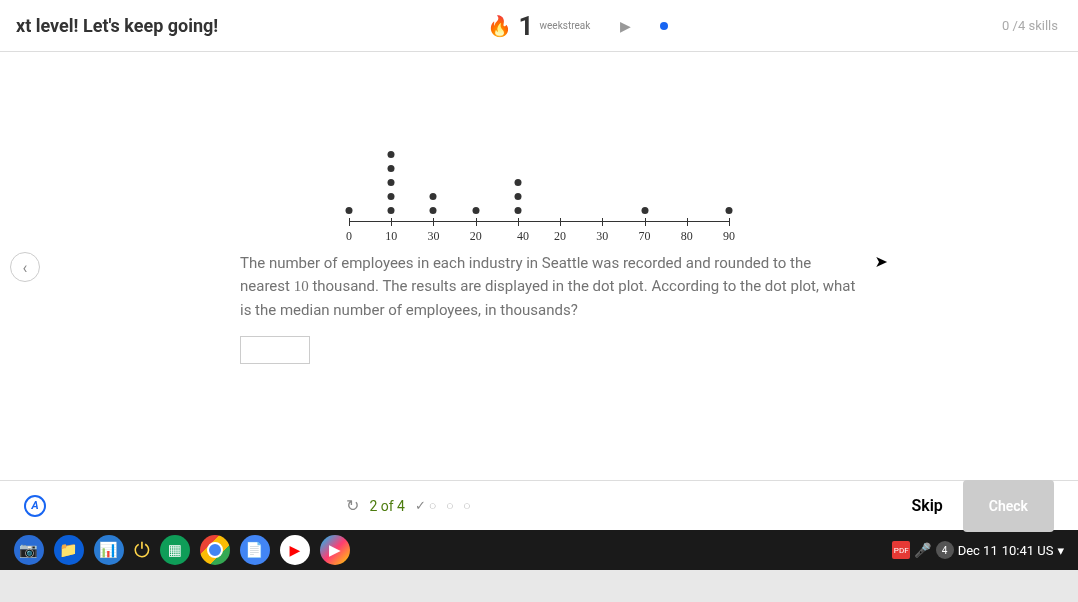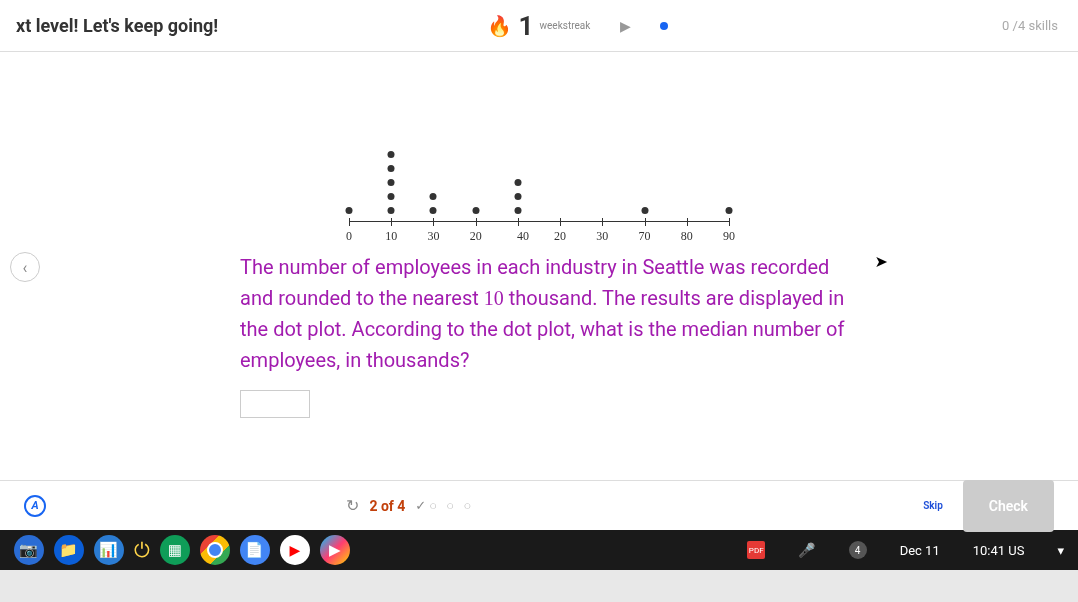--- a/index.html
+++ b/index.html
@@ -15,45 +15,45 @@
 .level-dot{position:absolute;left:660px;width:8px;height:8px;background:#1865f2;border-radius:50%}
 .main{background:#fff;margin:0;height:478px;position:relative;padding:20px 40px}
 .back-btn{position:absolute;left:10px;top:200px;width:30px;height:30px;border:1px solid #ccc;border-radius:50%;display:flex;align-items:center;justify-content:center;color:#888;cursor:pointer;font-size:16px}
 .plot-area{margin:30px auto 0;width:420px;position:relative}
 .dotplot{position:relative;height:120px;margin-left:20px}
 .axis-line{position:absolute;bottom:0;left:0;right:0;height:1px;background:#333}
 .tick{position:absolute;bottom:-4px;width:1px;height:8px;background:#333}
 .tick-label{position:absolute;bottom:-22px;font-size:12px;color:#333;transform:translateX(-50%);font-family:Georgia,serif}
 .dot{position:absolute;width:7px;height:7px;background:#333;border-radius:50%;transform:translateX(-50%)}
 .axis-title{text-align:center;margin-top:28px;font-size:14px;color:#333;font-family:Georgia,serif}
-.question{margin:30px 180px 0 200px;font-size:20px;line-height:1.55;color:#a21caf;font-family:Georgia,serif}
+.question{margin:30px 180px 0 200px;font-size:15px;line-height:1.55;color:#737373;font-family:Georgia,serif}
 .q-num{font-family:Georgia,serif}
 .answer-box{margin:14px 0 0 200px;width:70px;height:28px;border:1px solid #ccc;background:#fff}
 .cursor{position:absolute;right:190px;top:200px;font-size:16px;color:#000}
 .footer{position:absolute;bottom:0;left:0;right:0;height:50px;background:#fff;border-top:1px solid #ddd;display:flex;align-items:center;padding:0 24px}
 .badge-a{width:22px;height:22px;border:2px solid #1865f2;border-radius:50%;display:flex;align-items:center;justify-content:center;color:#1865f2;font-size:11px;font-weight:700;font-style:italic}
 .reload{margin-left:300px;color:#888;font-size:16px}
-.progress{margin-left:10px;font-size:14px;color:#c2410c;font-weight:700}
+.progress{margin-left:10px;font-size:14px;color:#4d7c0f;font-weight:400}
 .prog-dots{margin-left:10px;color:#bbb;font-size:13px;letter-spacing:3px}
 .check-ico{color:#888;font-size:13px}
-.skip{margin-left:auto;color:#1d4ed8;font-weight:600;font-size:10px;cursor:pointer}
+.skip{margin-left:auto;color:#000000;font-weight:600;font-size:16px;cursor:pointer}
 .check-btn{margin-left:20px;background:#ccc;color:#fff;padding:18px 26px;border-radius:4px;font-size:14px;font-weight:600}
 .taskbar{height:40px;background:#1a1a1a;display:flex;align-items:center;padding:0 14px;gap:10px;color:#fff}
 .tb-icon{width:30px;height:30px;border-radius:50%;display:flex;align-items:center;justify-content:center;font-size:15px}
 .tb-camera{background:#2a6cd4}
 .tb-files{background:#0b5ed7}
 .tb-office{background:#2b7cd3}
 .tb-power{color:#ffd54a;font-size:20px}
 .tb-cal{background:#0f9d58}
 .tb-chrome{background:linear-gradient(135deg,#ea4335 0 33%,#fbbc05 33% 66%,#34a853 66%);position:relative}
 .tb-chrome::after{content:"";position:absolute;width:12px;height:12px;background:#4285f4;border:2px solid #fff;border-radius:50%}
 .tb-docs{background:#4285f4}
 .tb-yt{background:#fff;color:#ff0000;font-size:14px}
 .tb-play{background:linear-gradient(135deg,#00c4ff,#ff3d71,#ffd500)}
-.tb-right{margin-left:auto;display:flex;align-items:center;gap:33px;font-size:13px}
+.tb-right{margin-left:auto;display:flex;align-items:center;gap:4px;font-size:13px}
 .tb-pdf{width:18px;height:18px;background:#e53935;border-radius:2px;font-size:8px;display:flex;align-items:center;justify-content:center}
 .tb-mic{font-size:14px}
 .tb-circle4{width:18px;height:18px;background:#555;border-radius:50%;font-size:10px;display:flex;align-items:center;justify-content:center}
 </style>
 </head>
 <body>
 
 <div class="topbar">
   <span class="motivate">xt level! Let's keep going!</span>
   <div class="streak-wrap">

